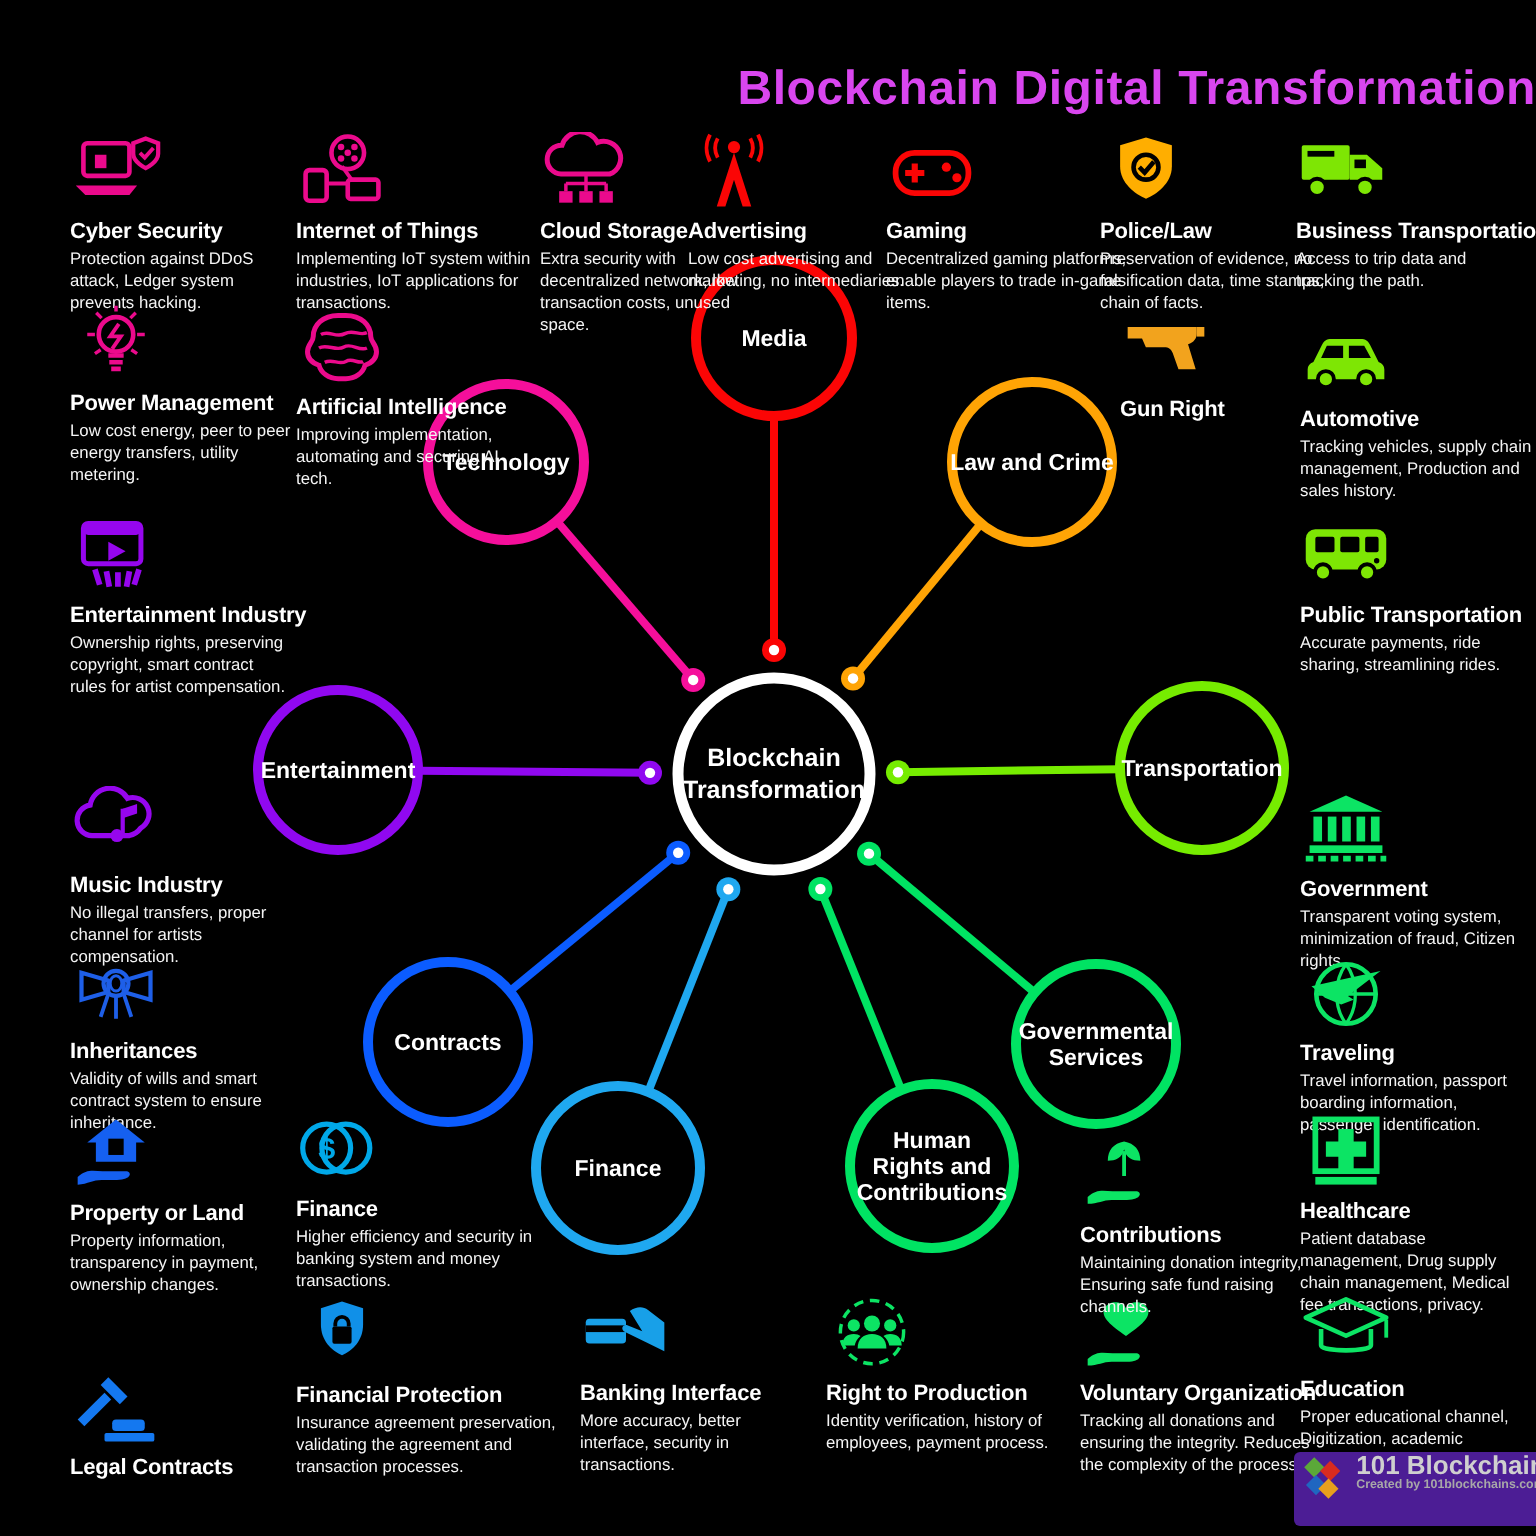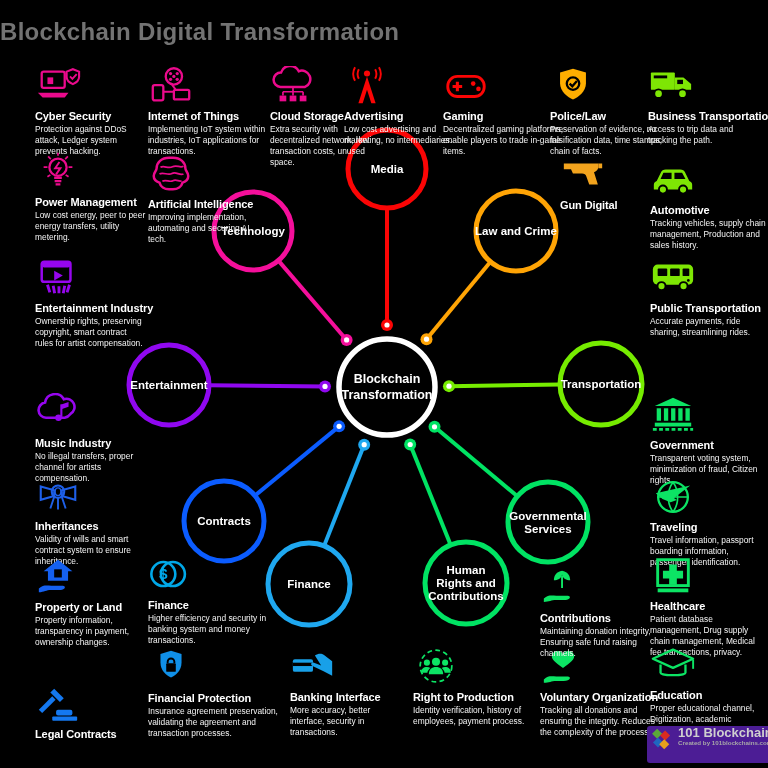--- a/index.html
+++ b/index.html
@@ -1,18 +1,18 @@
 <!DOCTYPE html>
 <html><head>
 <meta charset="utf-8">
 <style>
   html,body{margin:0;padding:0;background:#000;}
   .stage{position:relative;width:768px;height:768px;background:#000;overflow:hidden;
          font-family:"Liberation Sans",sans-serif;}
-  .title{position:absolute;top:18px;left:0;width:100%;text-align:left;color:#737373;
+  .title{position:absolute;top:31px;left:0;width:100%;text-align:right;color:#d946ef;
          font-size:24px;font-weight:bold;margin:0;letter-spacing:.3px;}
   .block{position:absolute;color:#fff;}
   .block .icon-box{height:42px;display:flex;align-items:flex-end;margin-bottom:4px;}
   .block h3{font-size:11px;font-weight:bold;margin:0 0 2px 0;white-space:nowrap;letter-spacing:-.1px;}
   .block p{font-size:8.4px;line-height:1.32;margin:0;color:#f4f4f4;}
   #diagram{position:absolute;left:0;top:0;}
   .node-label{fill:#fff;font-weight:bold;font-size:11.5px;text-anchor:middle;
               font-family:"Liberation Sans",sans-serif;}
   .hub-label{fill:#fff;font-weight:bold;font-size:12.5px;text-anchor:middle;
              font-family:"Liberation Sans",sans-serif;}
@@ -321,21 +321,21 @@
         <h3>Contributions</h3>
         <p>Maintaining donation integrity, Ensuring safe fund raising channels.</p>
       </div>
       <div class="block" style="left: 560px; top: 153px; width: 100px;">
         <div class="icon-box" style="color: rgb(242, 163, 29);">
           <svg width="46" height="40" viewBox="0 0 48 40">
             <path d="M4 8h36v3.5c0 2.5-1.5 4.5-4.5 5.5l4 13h-9l-3-8.5c-.8-2-2-3-4.5-3h-9.5l-2-4.5H4z" fill="currentColor"></path>
             <rect x="40" y="8" width="4" height="5" fill="currentColor"></rect>
           </svg>
         </div>
-        <h3>Gun Digital</h3>
+        <h3>Gun Right</h3>
       </div>
       <div class="block" style="left: 650px; top: 158px; width: 118px;">
         <div class="icon-box" style="color: rgb(126, 230, 4);">
           <svg width="46" height="40" viewBox="0 0 48 40">
             <path d="M7 21l4.5-9c1-2 2.2-3 5-3h15c2.8 0 4 1 5 3l4.5 9c2 .8 3 2 3 4v5H4v-5c0-2 1-3.2 3-4z" fill="currentColor"></path>
             <path d="M14 12.5h8.5v6.5H11zM25.5 12.5h8l3.5 6.5H25.5z" fill="#000"></path>
             <circle cx="13.5" cy="30" r="4.2" fill="currentColor" stroke="#000" stroke-width="2"></circle>
             <circle cx="34.5" cy="30" r="4.2" fill="currentColor" stroke="#000" stroke-width="2"></circle>
           </svg>
         </div>

